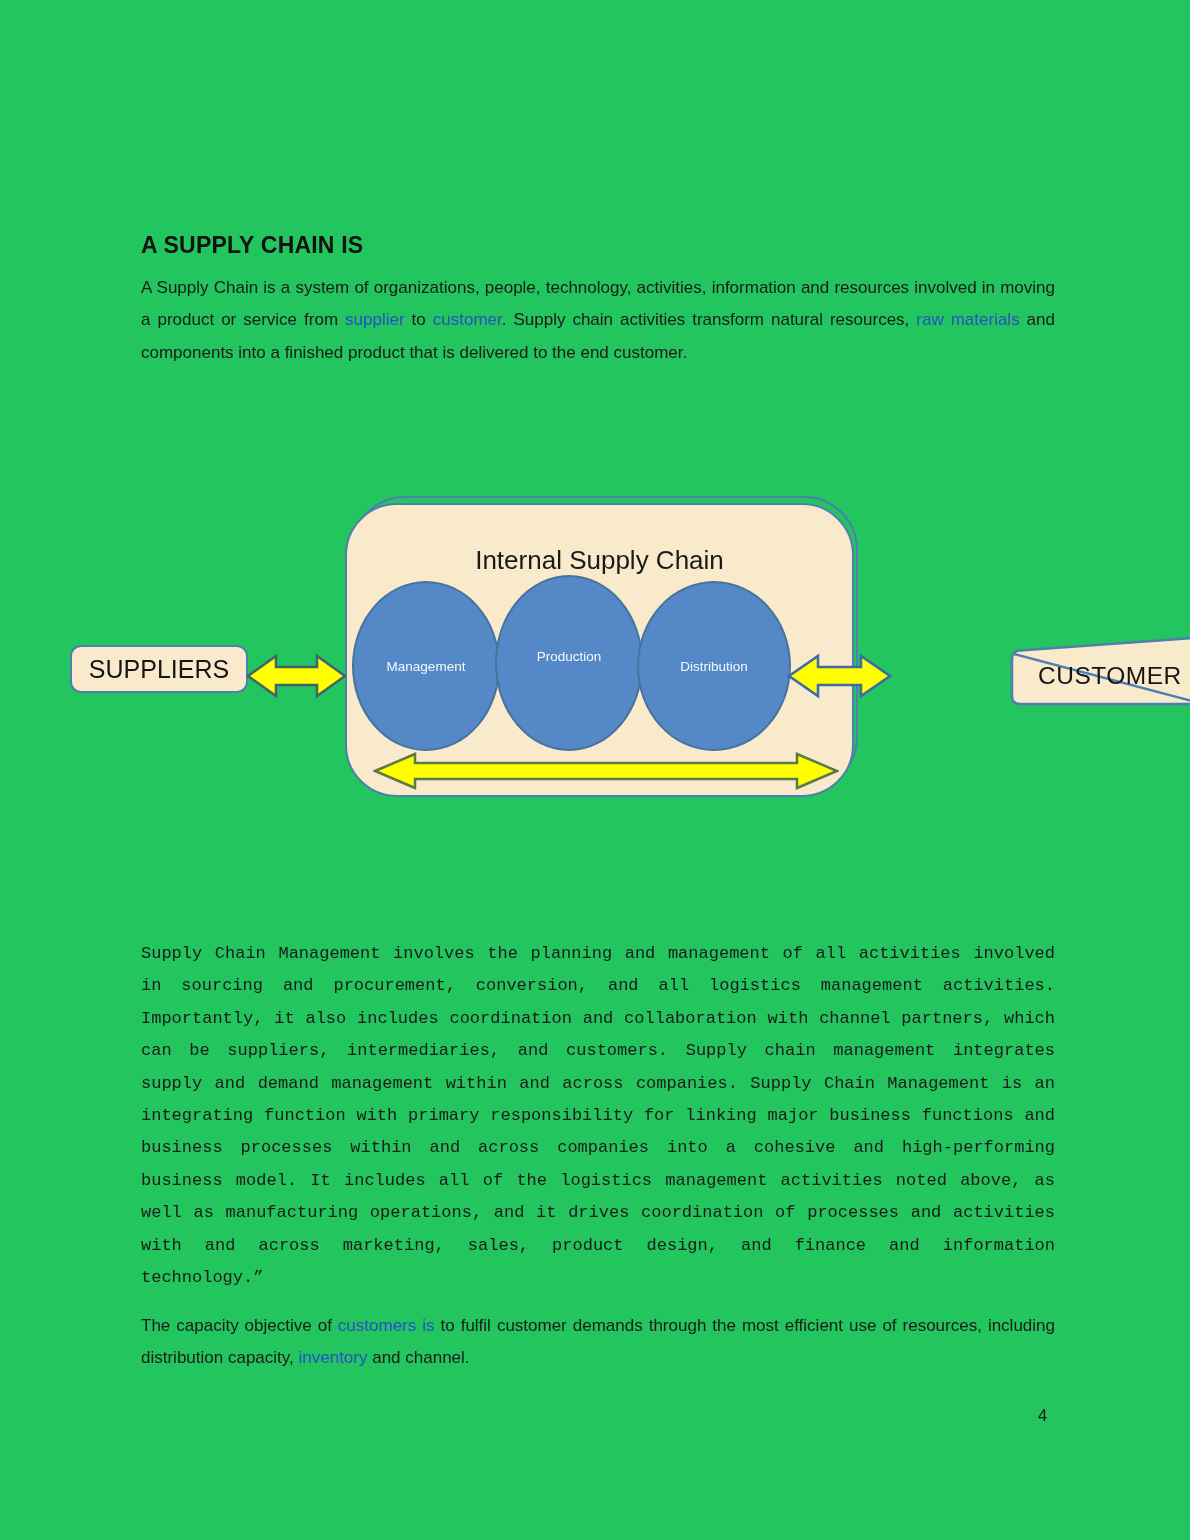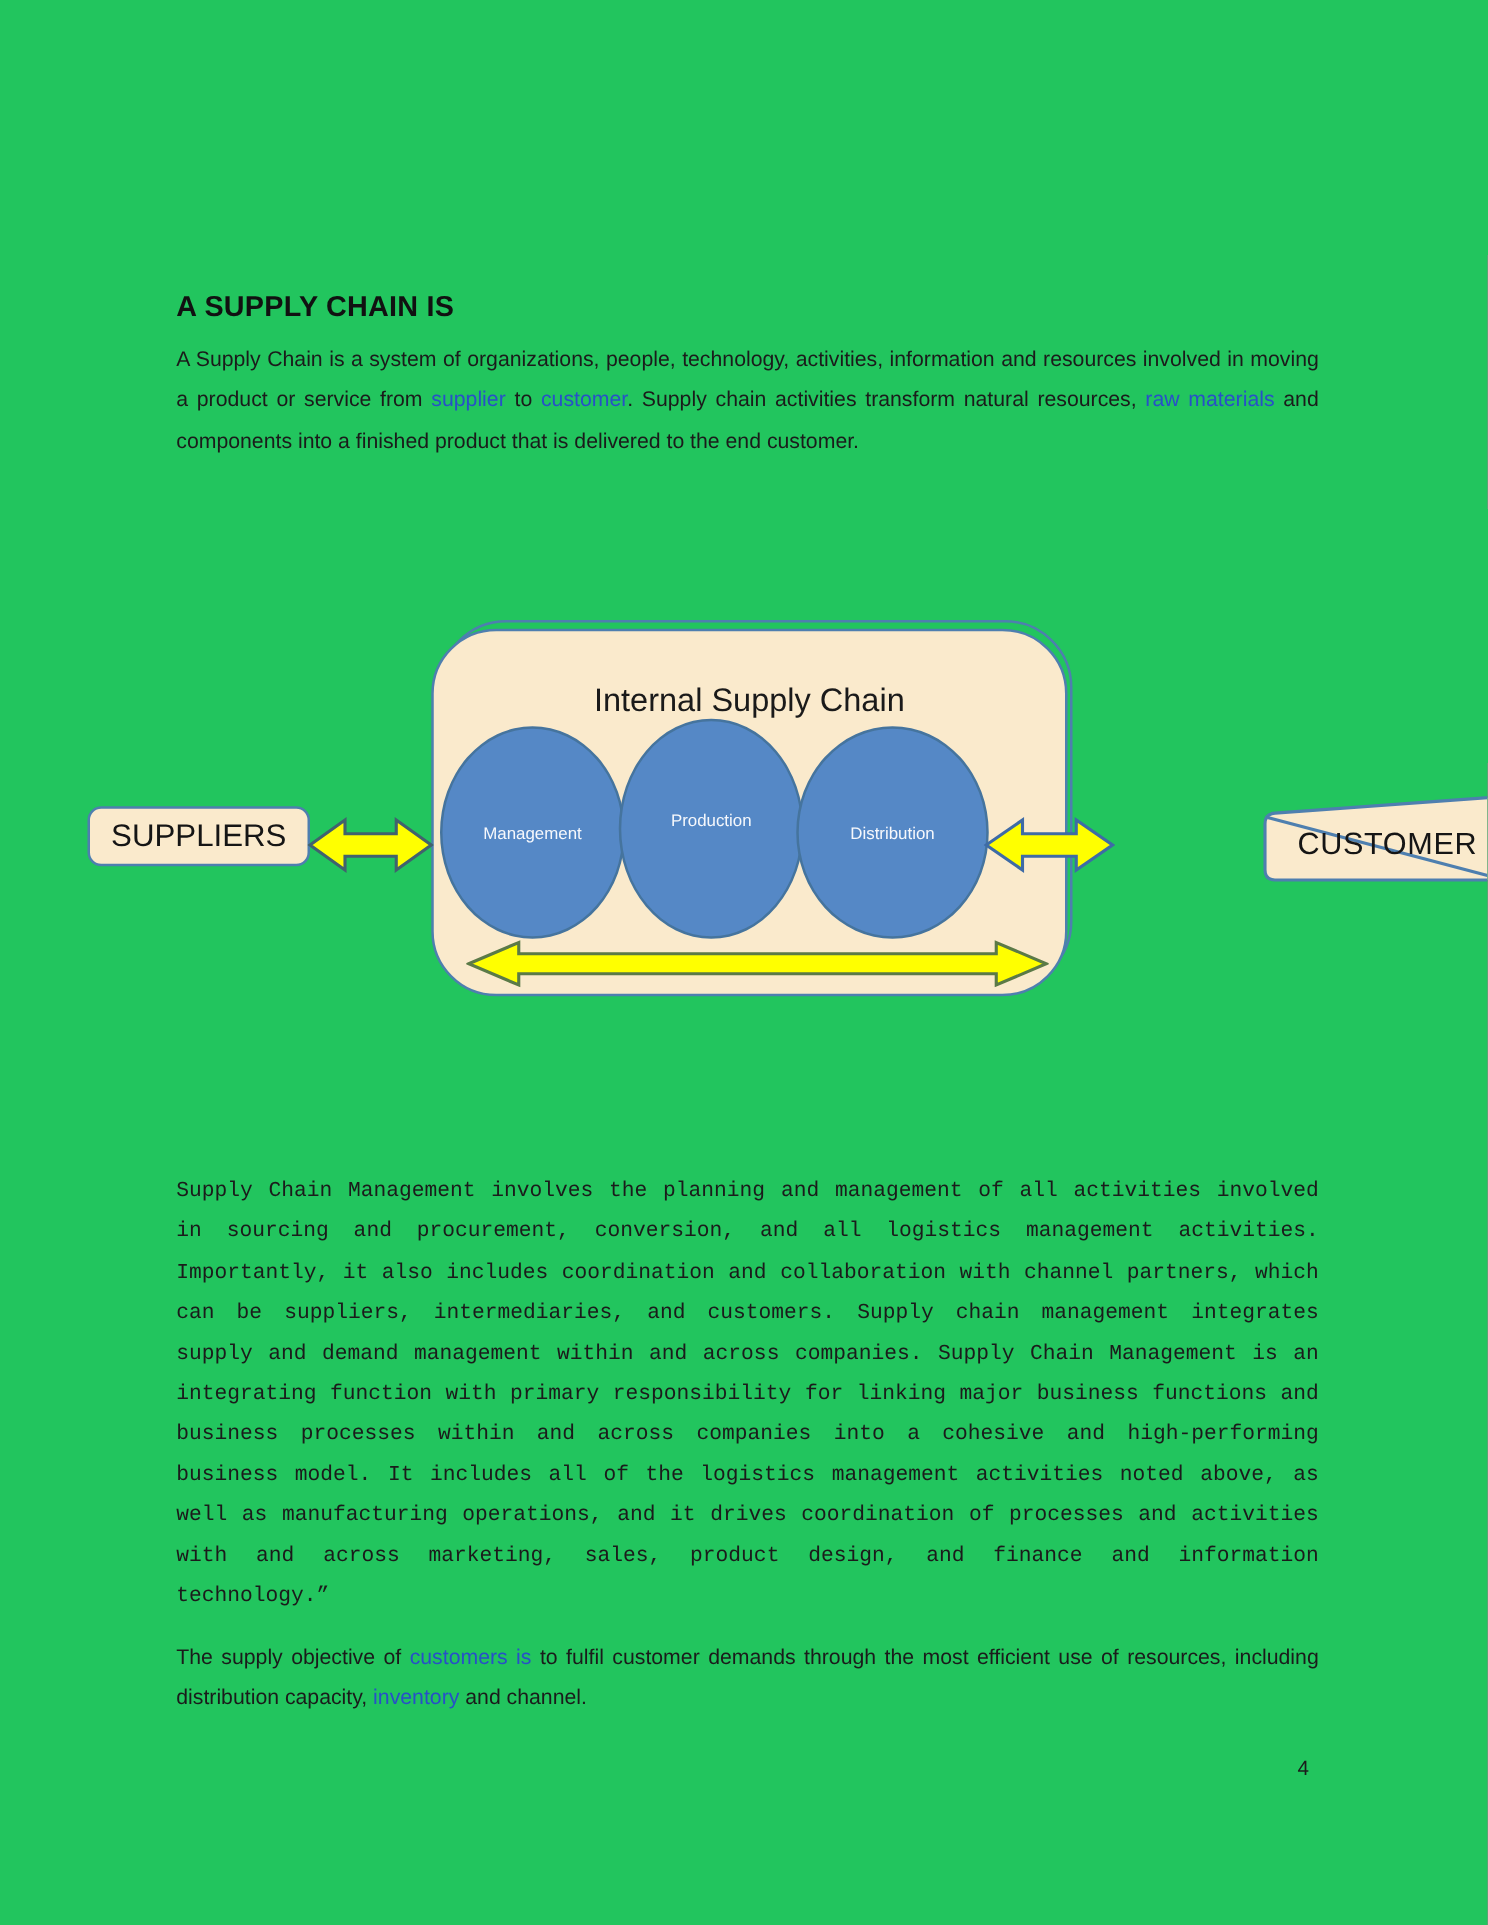--- a/index.html
+++ b/index.html
@@ -121,17 +121,17 @@
         <path class="shape" d="M10,16.5 L182,4 L182,70 L10,70 Q2,70 2,62 L2,25 Q2,17 10,16.5 Z"></path>
         <path class="diag" d="M4,20 L182,67"></path>
       </svg>
       <span class="customer-label">CUSTOMER</span>
     </div>
 
   </div>
 
   <p class="body-text p-scm"><span class="run-normal">Supply Chain Management involves the planning and management of all activities involved in sourcing and procurement, conversion, and all logistics management activities. Importantly, it also includes coordination and collaboration with channel partners, which can be suppliers, intermediaries, and customers. Supply chain management integrates supply and demand management within and across companies. Supply Chain Management is an integrating function with primary responsibility for linking major business functions and business processes within and across companies into a cohesive and high-performing business model. It includes all of the logistics management activities noted above, as well as manufacturing operations, and it drives coordination of processes and activities with and across marketing, sales, product design, and finance and information technology.”</span></p>
 
-  <p class="body-text p-objective"><span class="run-normal">The supply objective of </span><span class="run-link">customers is</span><span class="run-normal"> to fulfil customer demands through the most efficient use of resources, including distribution capacity, </span><span class="run-link">inventory</span><span class="run-normal"> and channel.</span></p>
+  <p class="body-text p-objective"><span class="run-normal">The capacity objective of </span><span class="run-link">customers is</span><span class="run-normal"> to fulfil customer demands through the most efficient use of resources, including distribution capacity, </span><span class="run-link">inventory</span><span class="run-normal"> and channel.</span></p>
 
   <div class="page-number">4</div>
 
 </div>
 
 </body></html>

